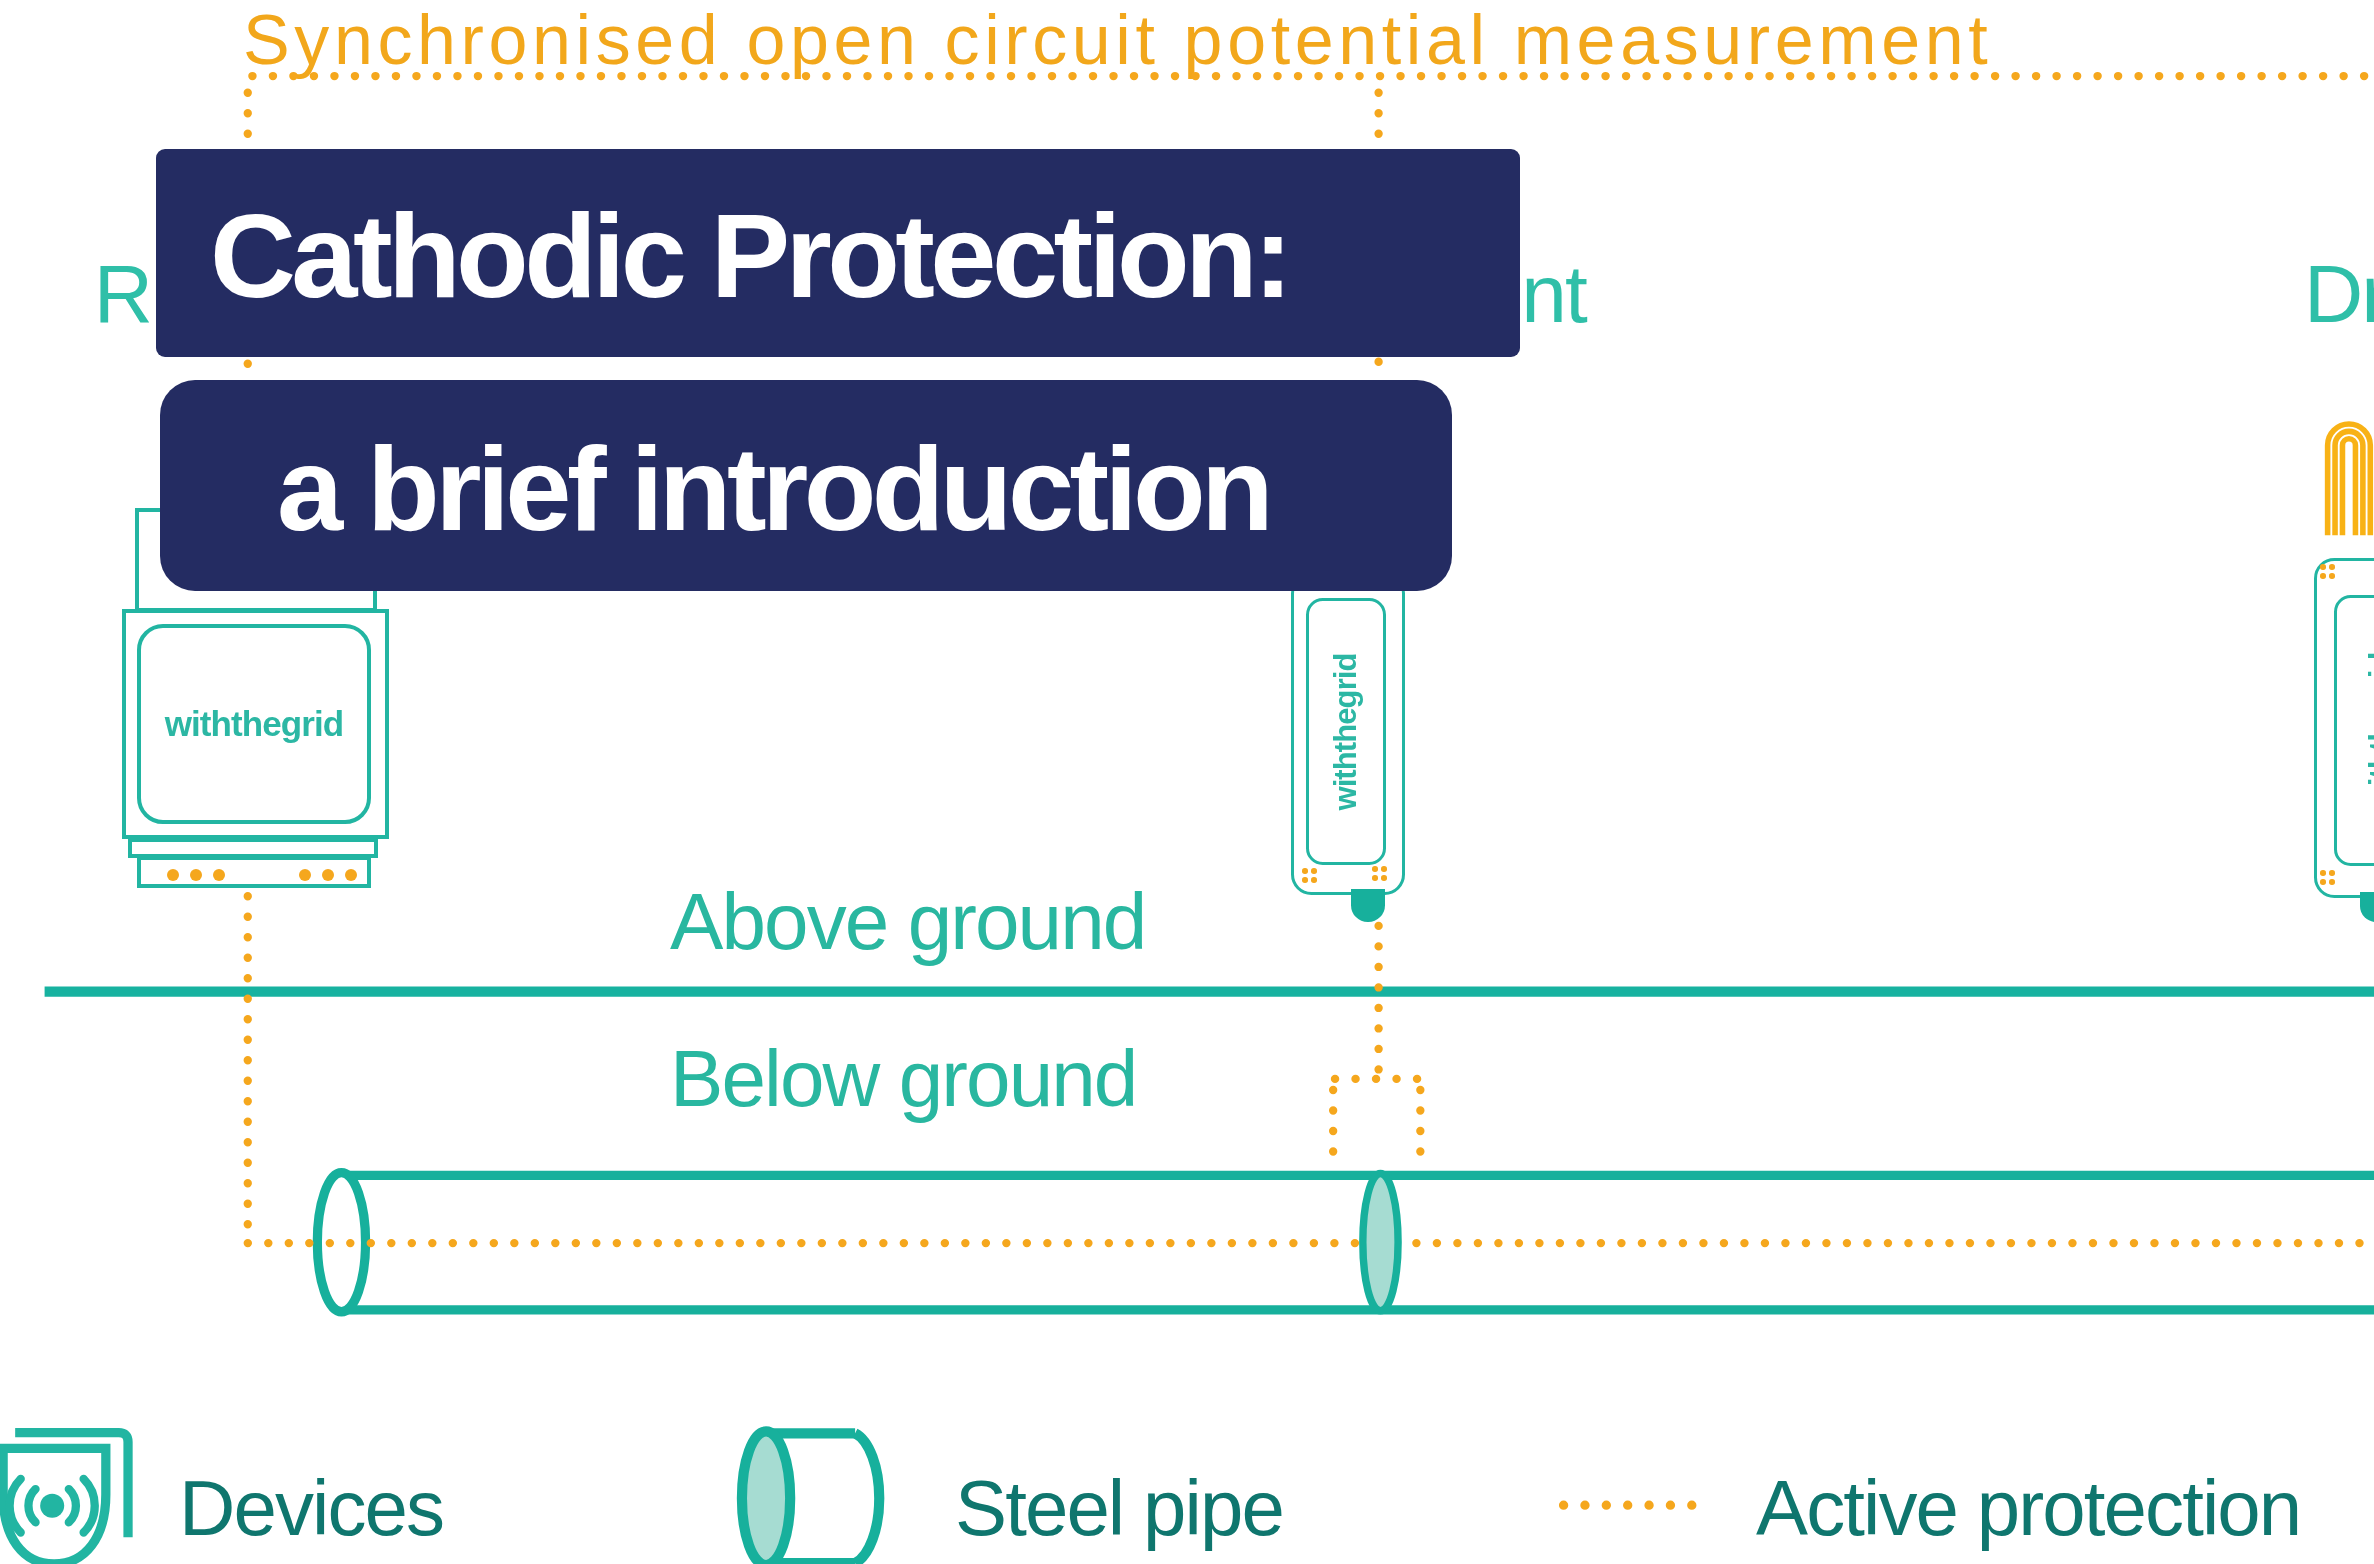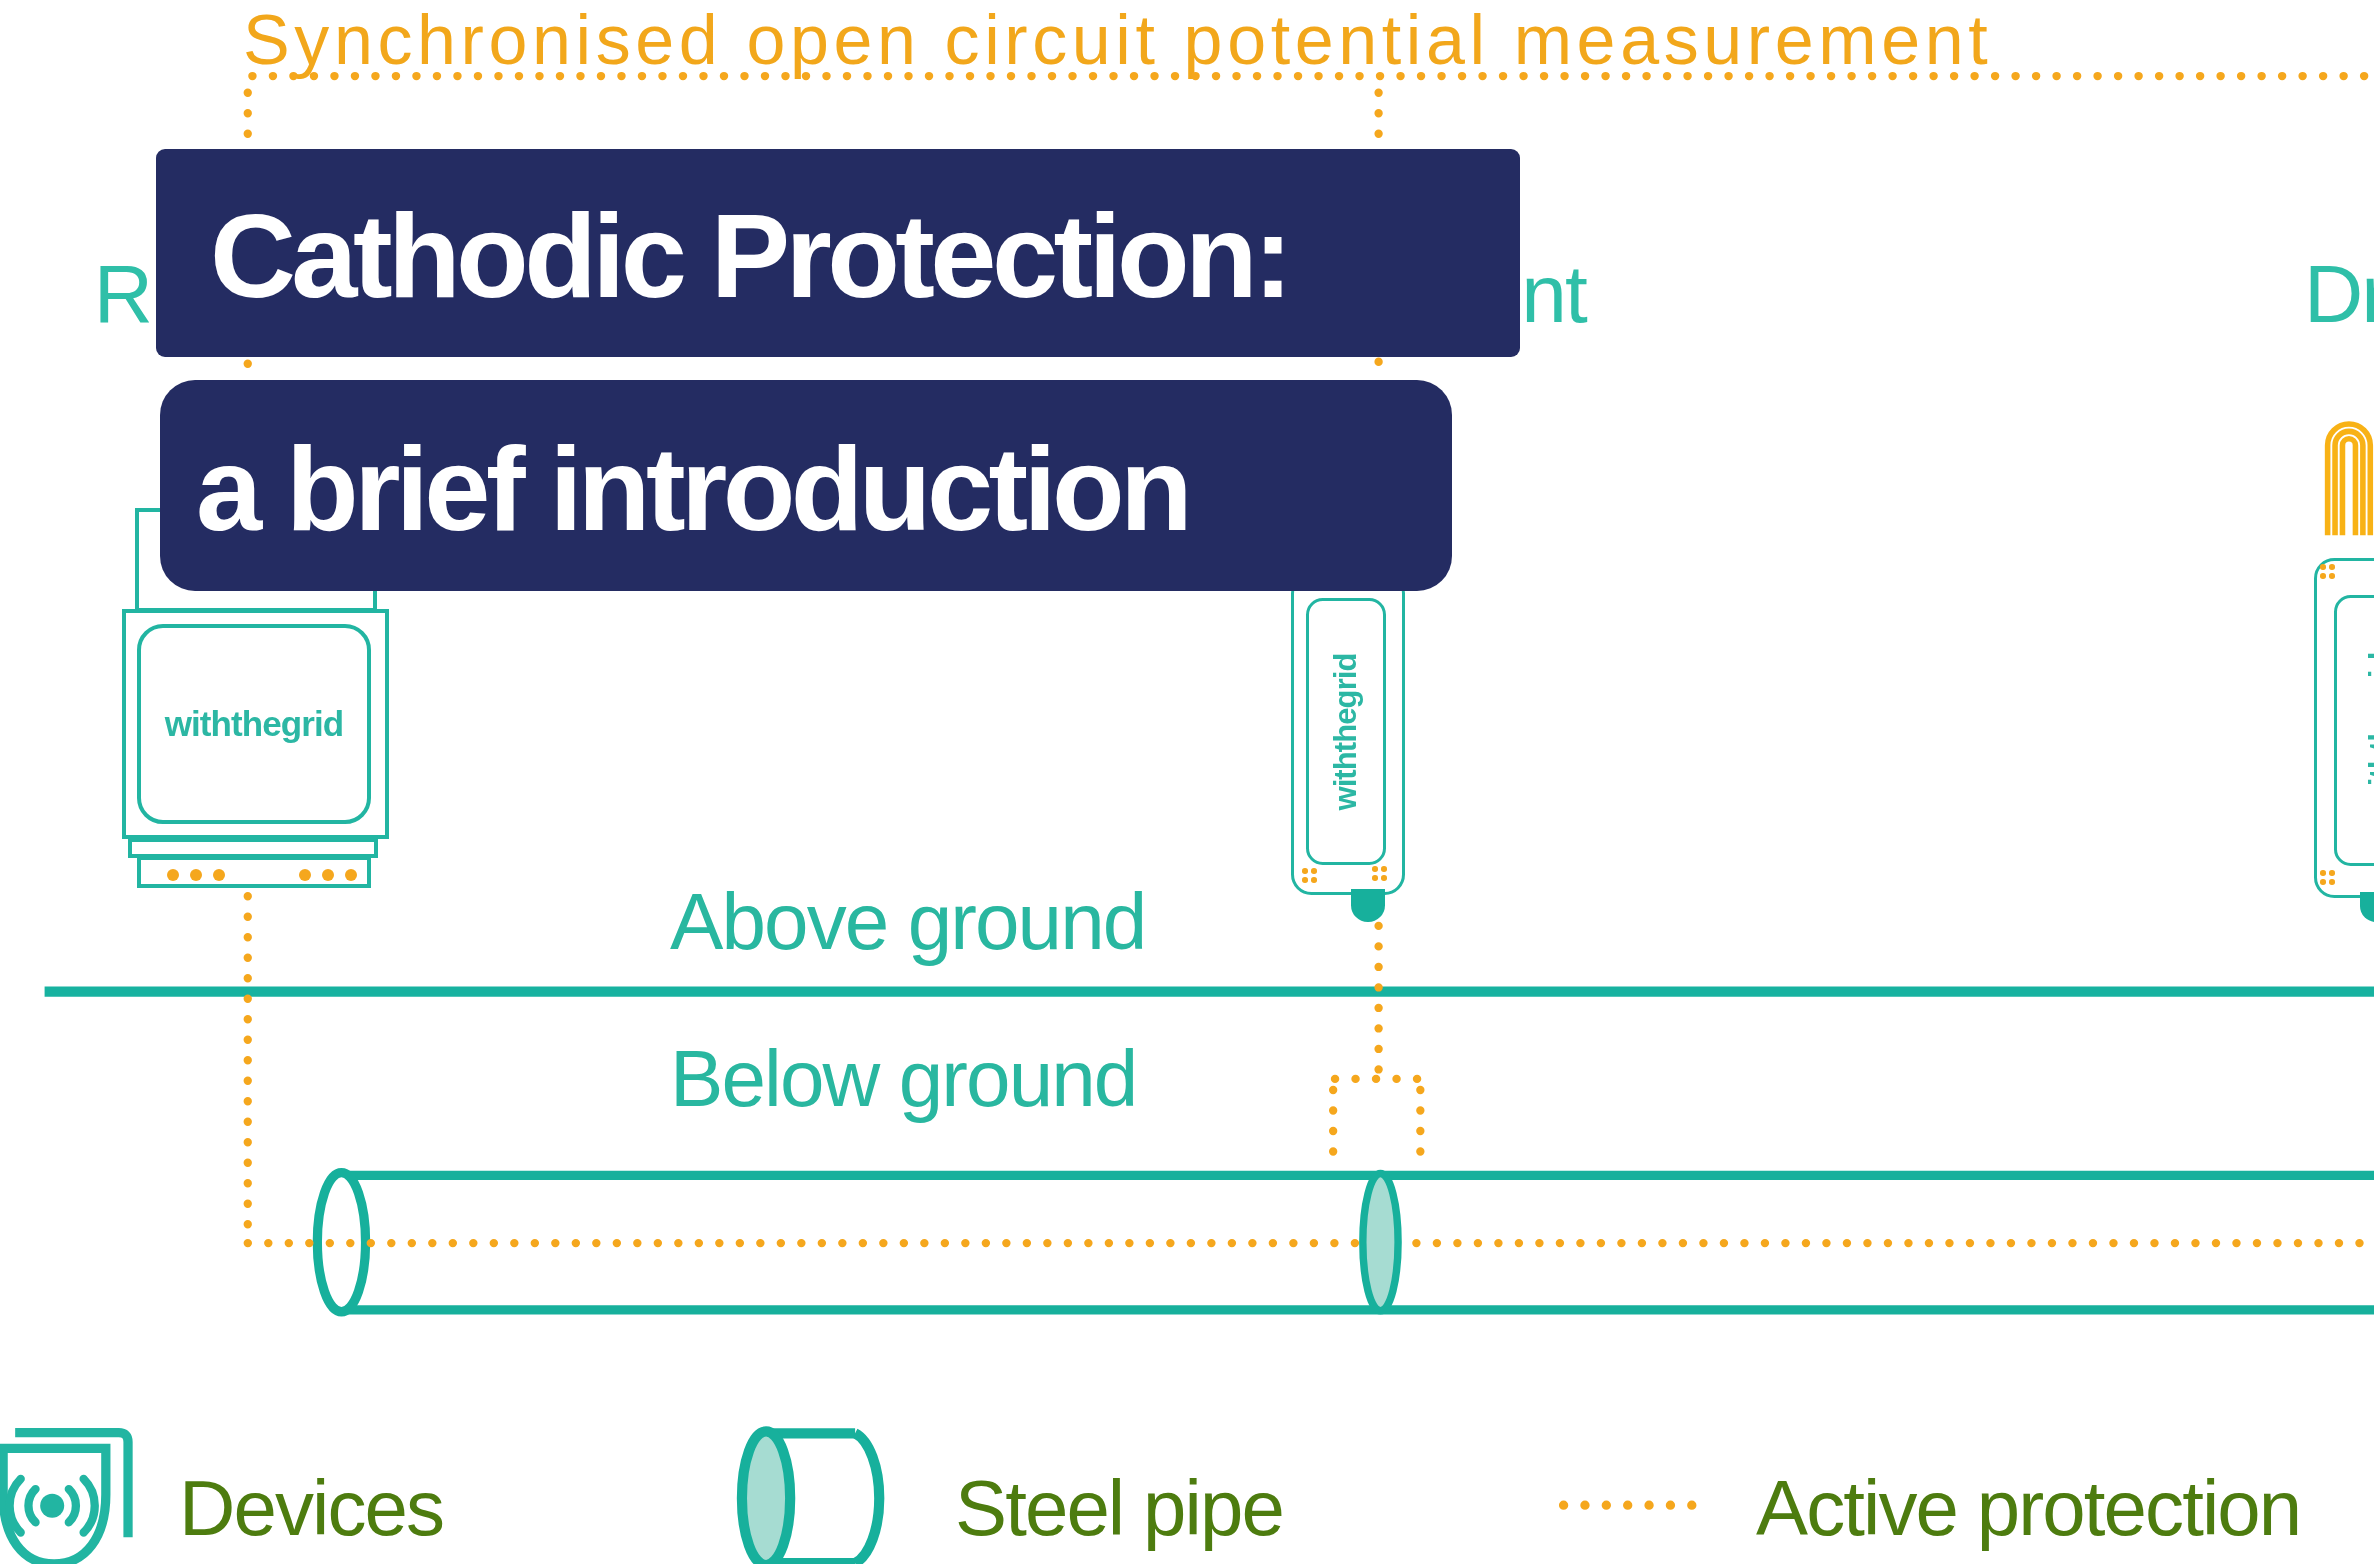--- a/index.html
+++ b/index.html
@@ -24,21 +24,21 @@
   .navy-card{
     background:#242C62;border-radius:35px;display:flex;align-items:center;
     color:#ffffff;font-weight:700;white-space:nowrap;z-index:40;
   }
   .navy-card .card-text{
     font-size:119px;letter-spacing:-4.6px;line-height:1;padding-top:5.6px;
   }
   .card1{left:156px;top:149px;width:1364px;height:208px;border-radius:9px;}
   .card1 .card-text{padding-left:54px;}
   .card2{left:160px;top:380px;width:1292px;height:211px;}
-  .card2 .card-text{padding-left:36px;}
+  .card2 .card-text{padding-left:81px;margin-left:36px;}
   
   .dev-stroke{border:4.6px solid #22B5A2;background:#ffffff;box-sizing:border-box;}
   .logger-bracket-top{left:135px;top:508px;width:242px;height:104px;z-index:20;}
   .logger-body{left:122px;top:609px;width:267px;height:230px;z-index:21;}
   .logger-screen{left:137px;top:624px;width:234px;height:200px;border-radius:26px;z-index:22;
     display:flex;align-items:center;justify-content:center;}
   .logger-logo{font-size:35px;font-weight:700;color:#2CB7A4;letter-spacing:-0.9px;}
   .logger-bracket-bottom{left:128px;top:838px;width:250px;height:20.4px;z-index:21;}
   .logger-terminal{left:137px;top:856px;width:234px;height:32px;z-index:22;}
   .led{position:absolute;width:12px;height:12px;border-radius:50%;background:#F5A71D;top:9.3px;}
@@ -46,21 +46,21 @@
   .pill-inner{border:3.7px solid #22B5A2;background:#ffffff;box-sizing:border-box;border-radius:16.7px;position:absolute;
     display:flex;align-items:center;justify-content:center;}
   .pill-logo{font-size:31px;font-weight:700;color:#2CB7A4;letter-spacing:-0.9px;transform:rotate(-90deg);white-space:nowrap;}
   .dotgrid{position:absolute;width:15px;height:15px;}
   .dotgrid i{position:absolute;width:5.6px;height:5.6px;border-radius:50%;background:#F5A71D;}
   .dotgrid i:nth-child(1){left:0;top:0}.dotgrid i:nth-child(2){right:0;top:0}
   .dotgrid i:nth-child(3){left:0;bottom:0}.dotgrid i:nth-child(4){right:0;bottom:0}
   .plug{position:absolute;background:#17B09C;border-radius:0 0 16.7px 16.7px;}
   
   .legend-label{
-    font-size:78px;color:#4d7c0f;font-weight:400;letter-spacing:-1.9px;line-height:1;white-space:nowrap;
+    font-size:78px;color:#0f766e;font-weight:400;letter-spacing:-1.9px;line-height:1;white-space:nowrap;
     top:1469px;z-index:50;
   }
   svg{display:block;}
   .layer{position:absolute;left:0;top:0;z-index:10;}
 </style>
 </head>
 <body>
 
 <div class="stage">
 

